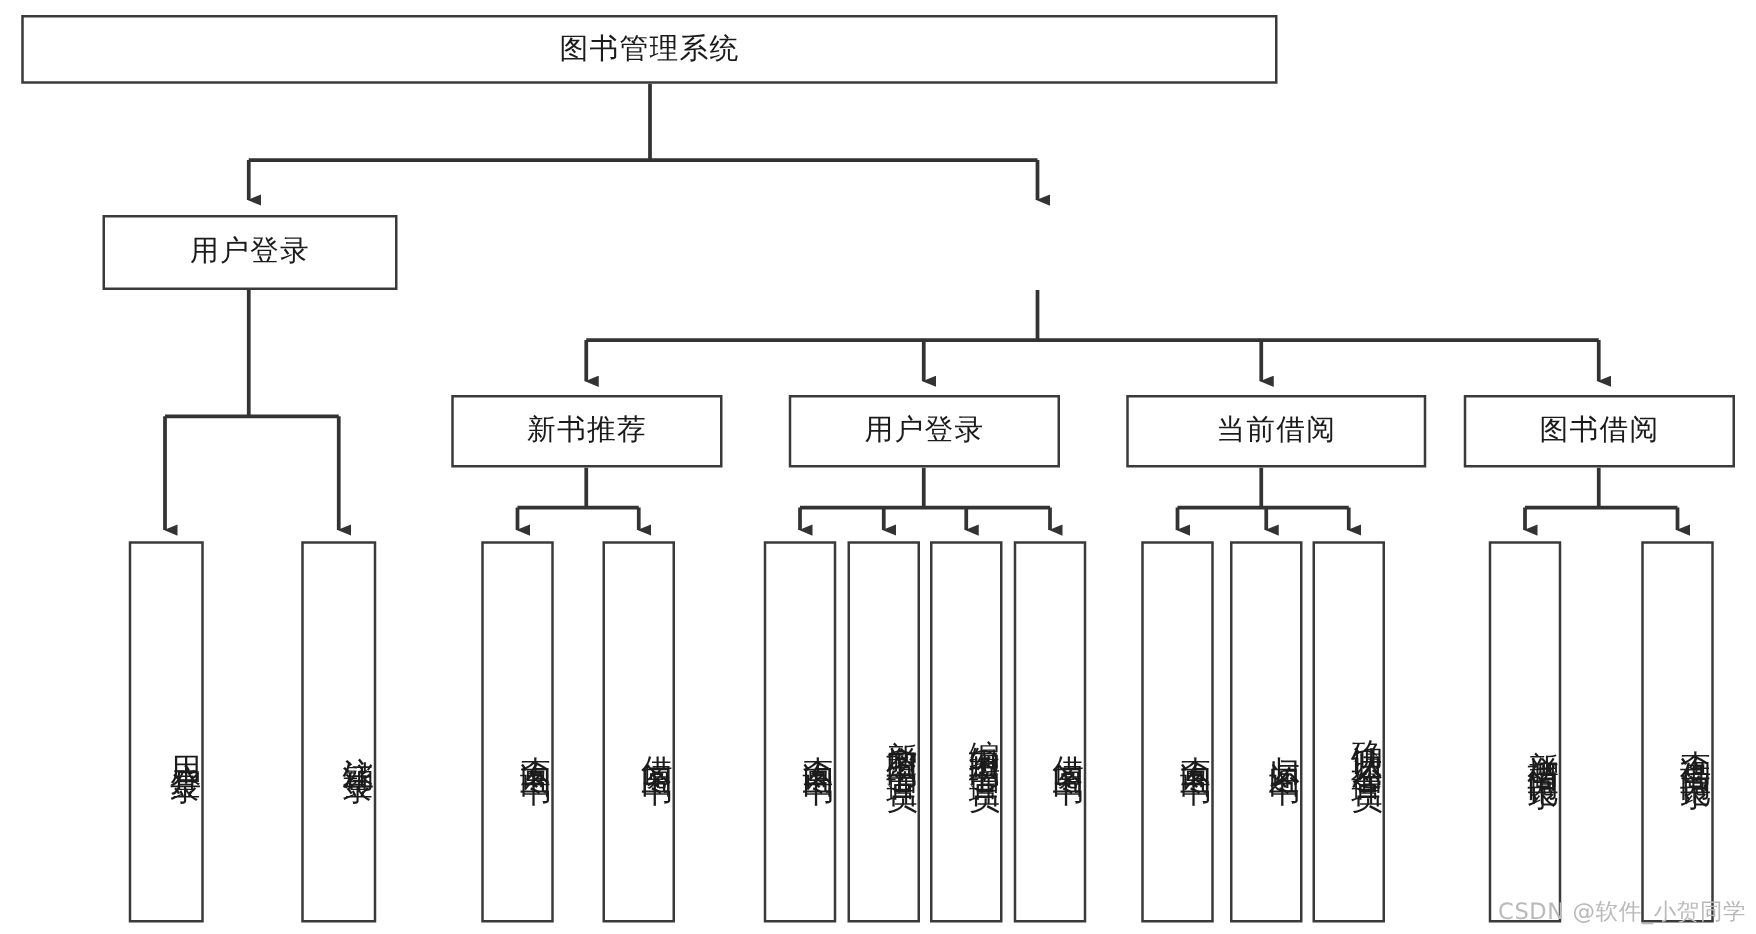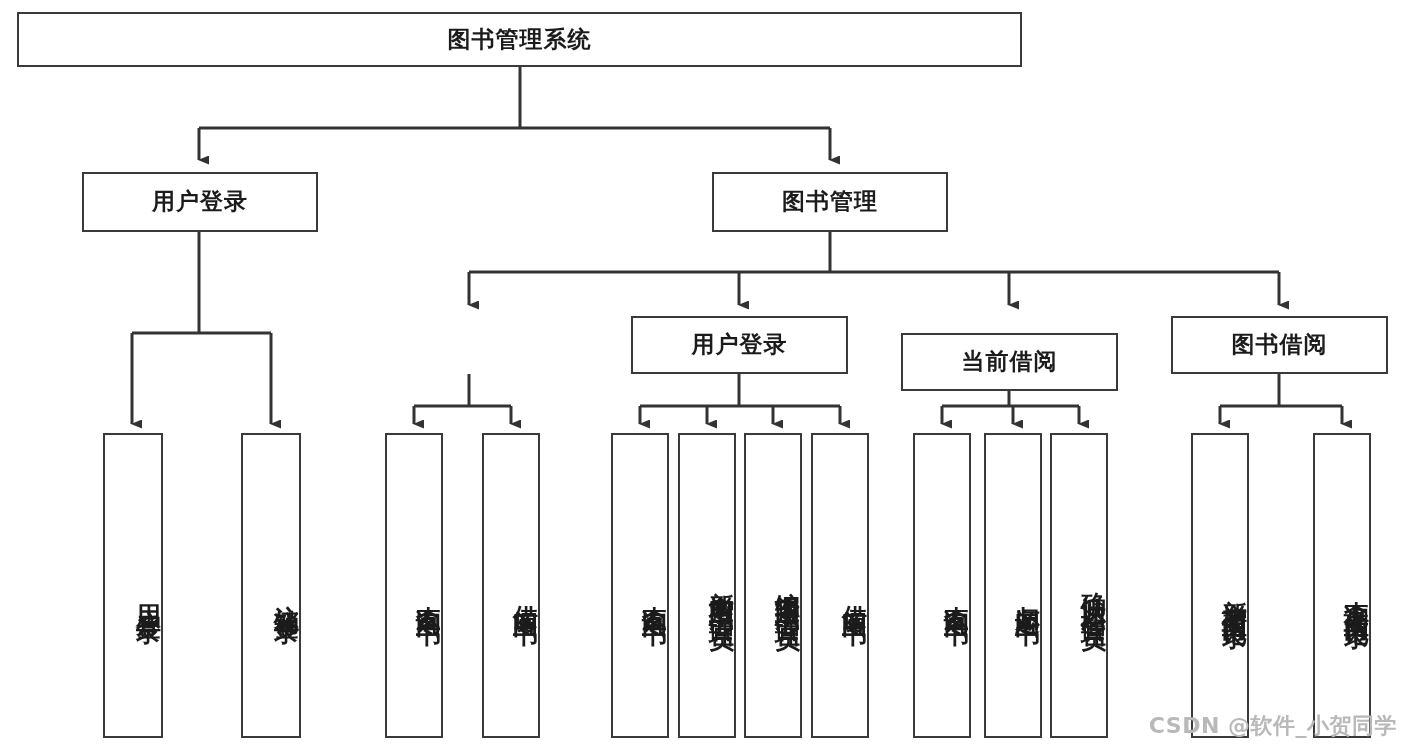--- a/index.html
+++ b/index.html
@@ -9,21 +9,20 @@
   }
   body {
     font-family: "DejaVu Sans", "Liberation Sans", sans-serif;
   }
   #canvas {
     position: relative;
     width: 1405px;
     height: 747px;
     background: #ffffff;
     overflow: hidden;
-    font-weight: bold;
   }
   svg.wires {
     position: absolute;
     left: 0;
     top: 0;
     width: 1405px;
     height: 747px;
     pointer-events: none;
   }
   .node {
@@ -56,21 +55,21 @@
   }
   .node.vert .vlabel {
     writing-mode: vertical-rl;
     text-orientation: upright;
     white-space: nowrap;
   }
   .watermark {
     position: absolute;
     right: 8px;
     bottom: 6px;
-    font-size: 22px;
+    font-size: 18px;
     color: #b9b9b9;
     letter-spacing: 0.5px;
     white-space: nowrap;
   }
 </style>
 </head>
 <body>
 
 <div id="canvas">
 
@@ -127,28 +126,28 @@
     </g>
   </svg>
 
   <div class="node root horiz" style="left:17px; top:12px; width:1005px; height:55px;">
     <span>图书管理系统</span>
   </div>
 
   <div class="node horiz" style="left:82px; top:172px; width:236px; height:60px;">
     <span>用户登录</span>
   </div>
-  <div class="node horiz" style="left:712px; top:172px; width:236px; height:60px;">
-    <span>图书管理</span>
+
+  <div class="node horiz" style="left:361px; top:316px; width:217px; height:58px;">
+    <span>新书推荐</span>
   </div>
-
   <div class="node horiz" style="left:631px; top:316px; width:217px; height:58px;">
     <span>用户登录</span>
   </div>
-  <div class="node horiz" style="left:901px; top:333px; width:217px; height:58px;">
+  <div class="node horiz" style="left:901px; top:316px; width:240px; height:58px;">
     <span>当前借阅</span>
   </div>
   <div class="node horiz" style="left:1171px; top:316px; width:217px; height:58px;">
     <span>图书借阅</span>
   </div>
 
   <div class="node vert" style="left:103px; top:433px; width:60px; height:305px;">
     <span class="vlabel">用户登录</span>
   </div>
   <div class="node vert" style="left:241px; top:433px; width:60px; height:305px;">

